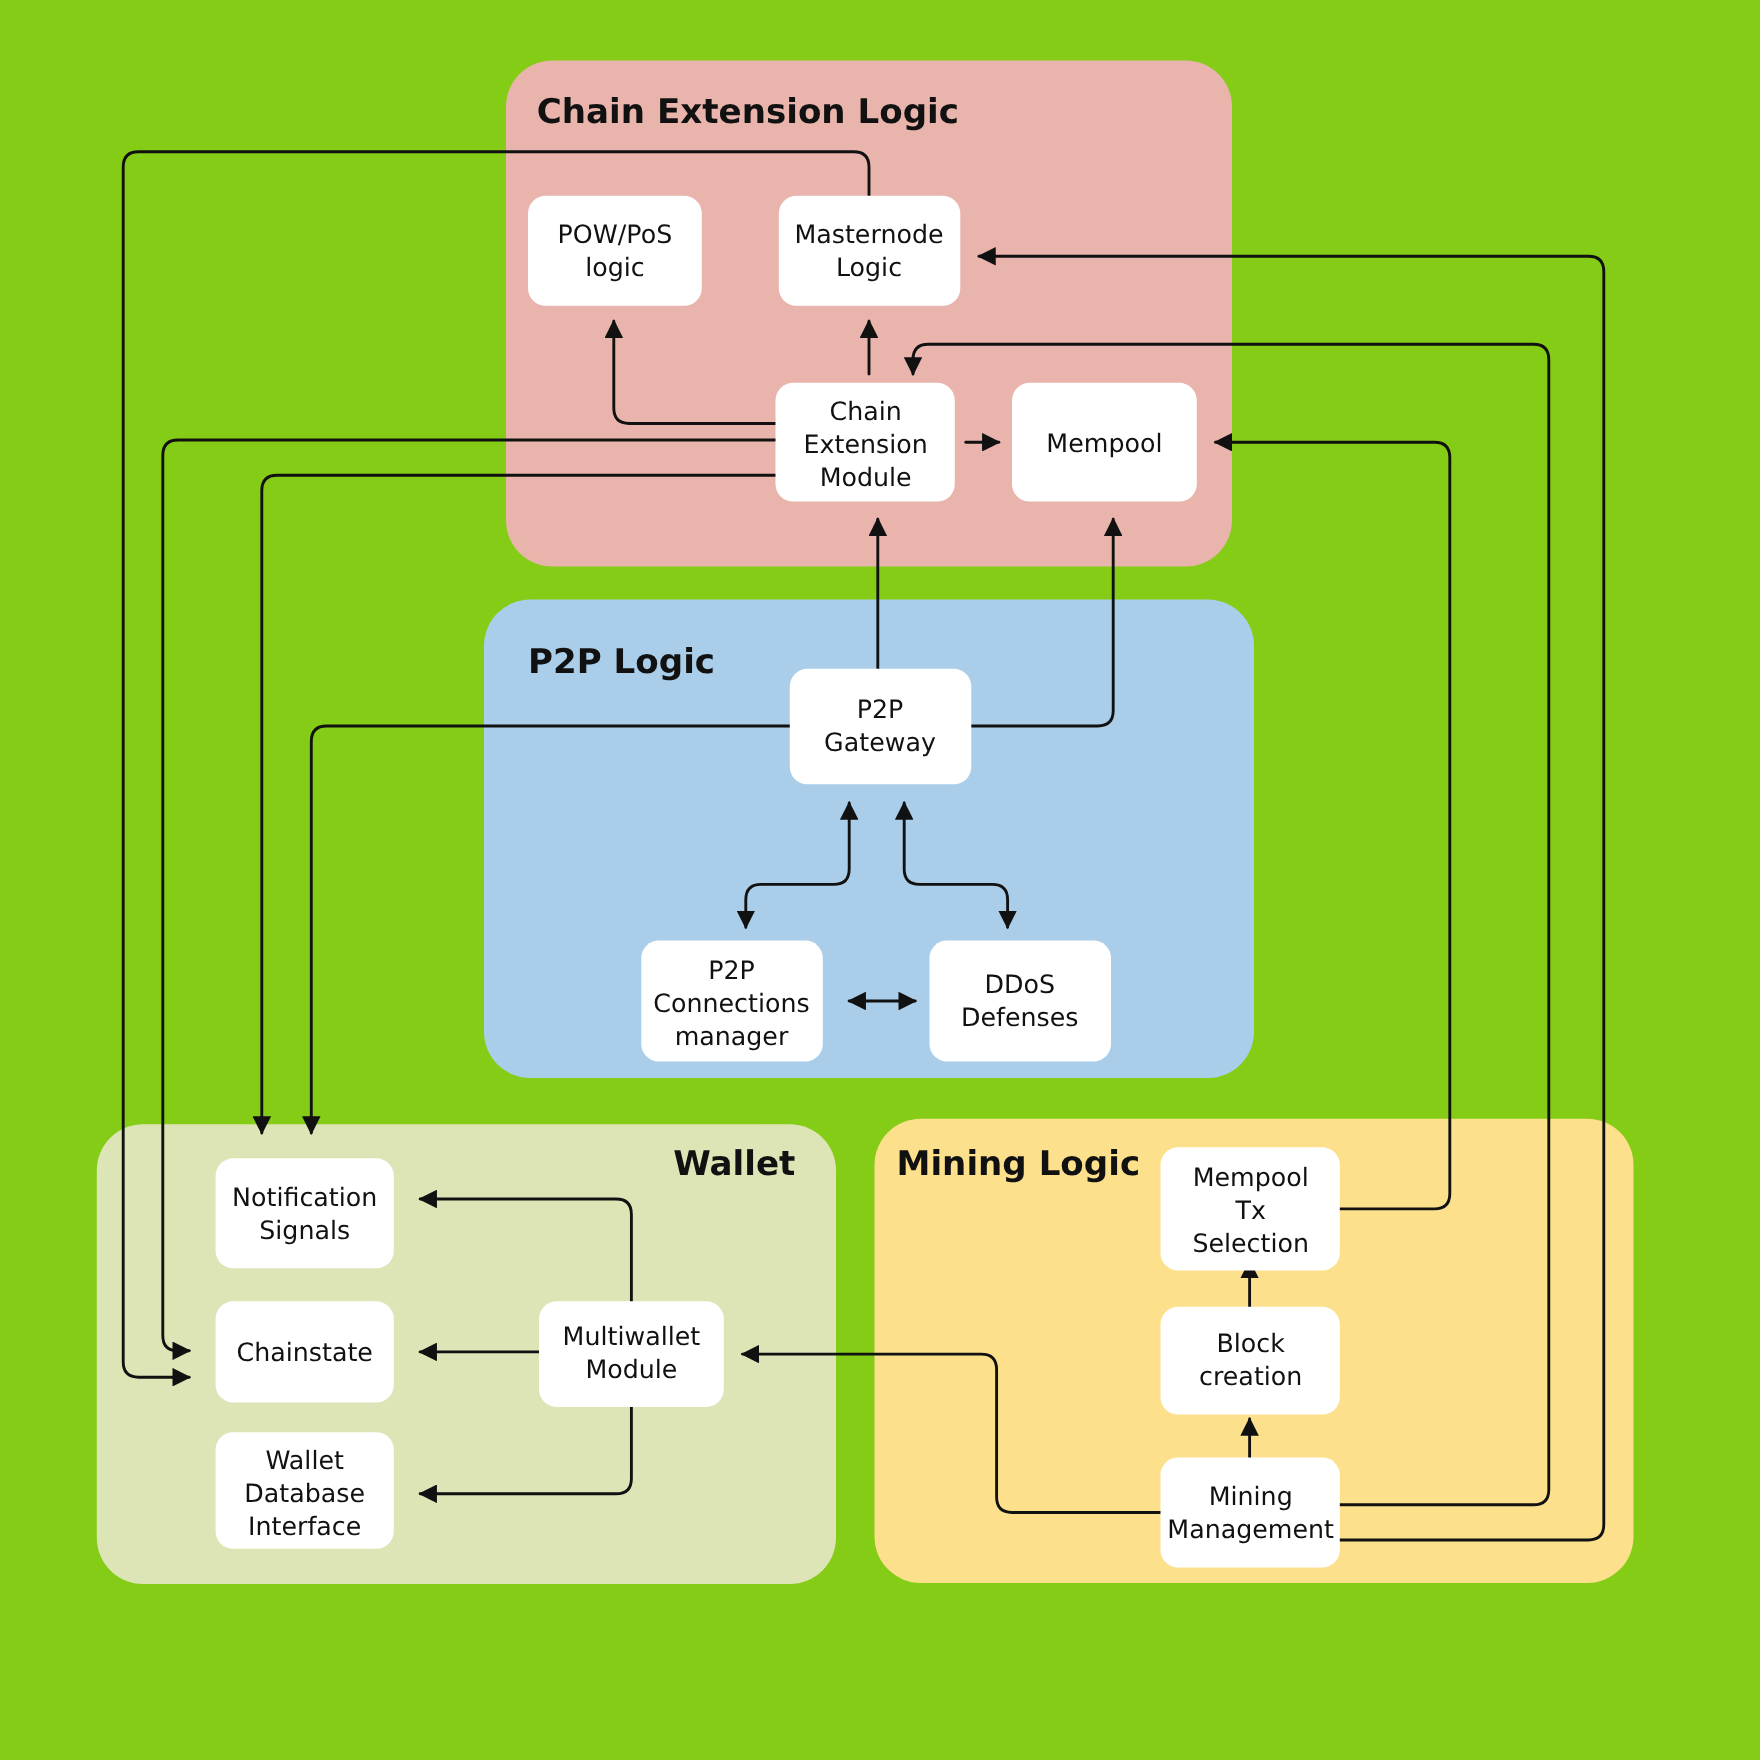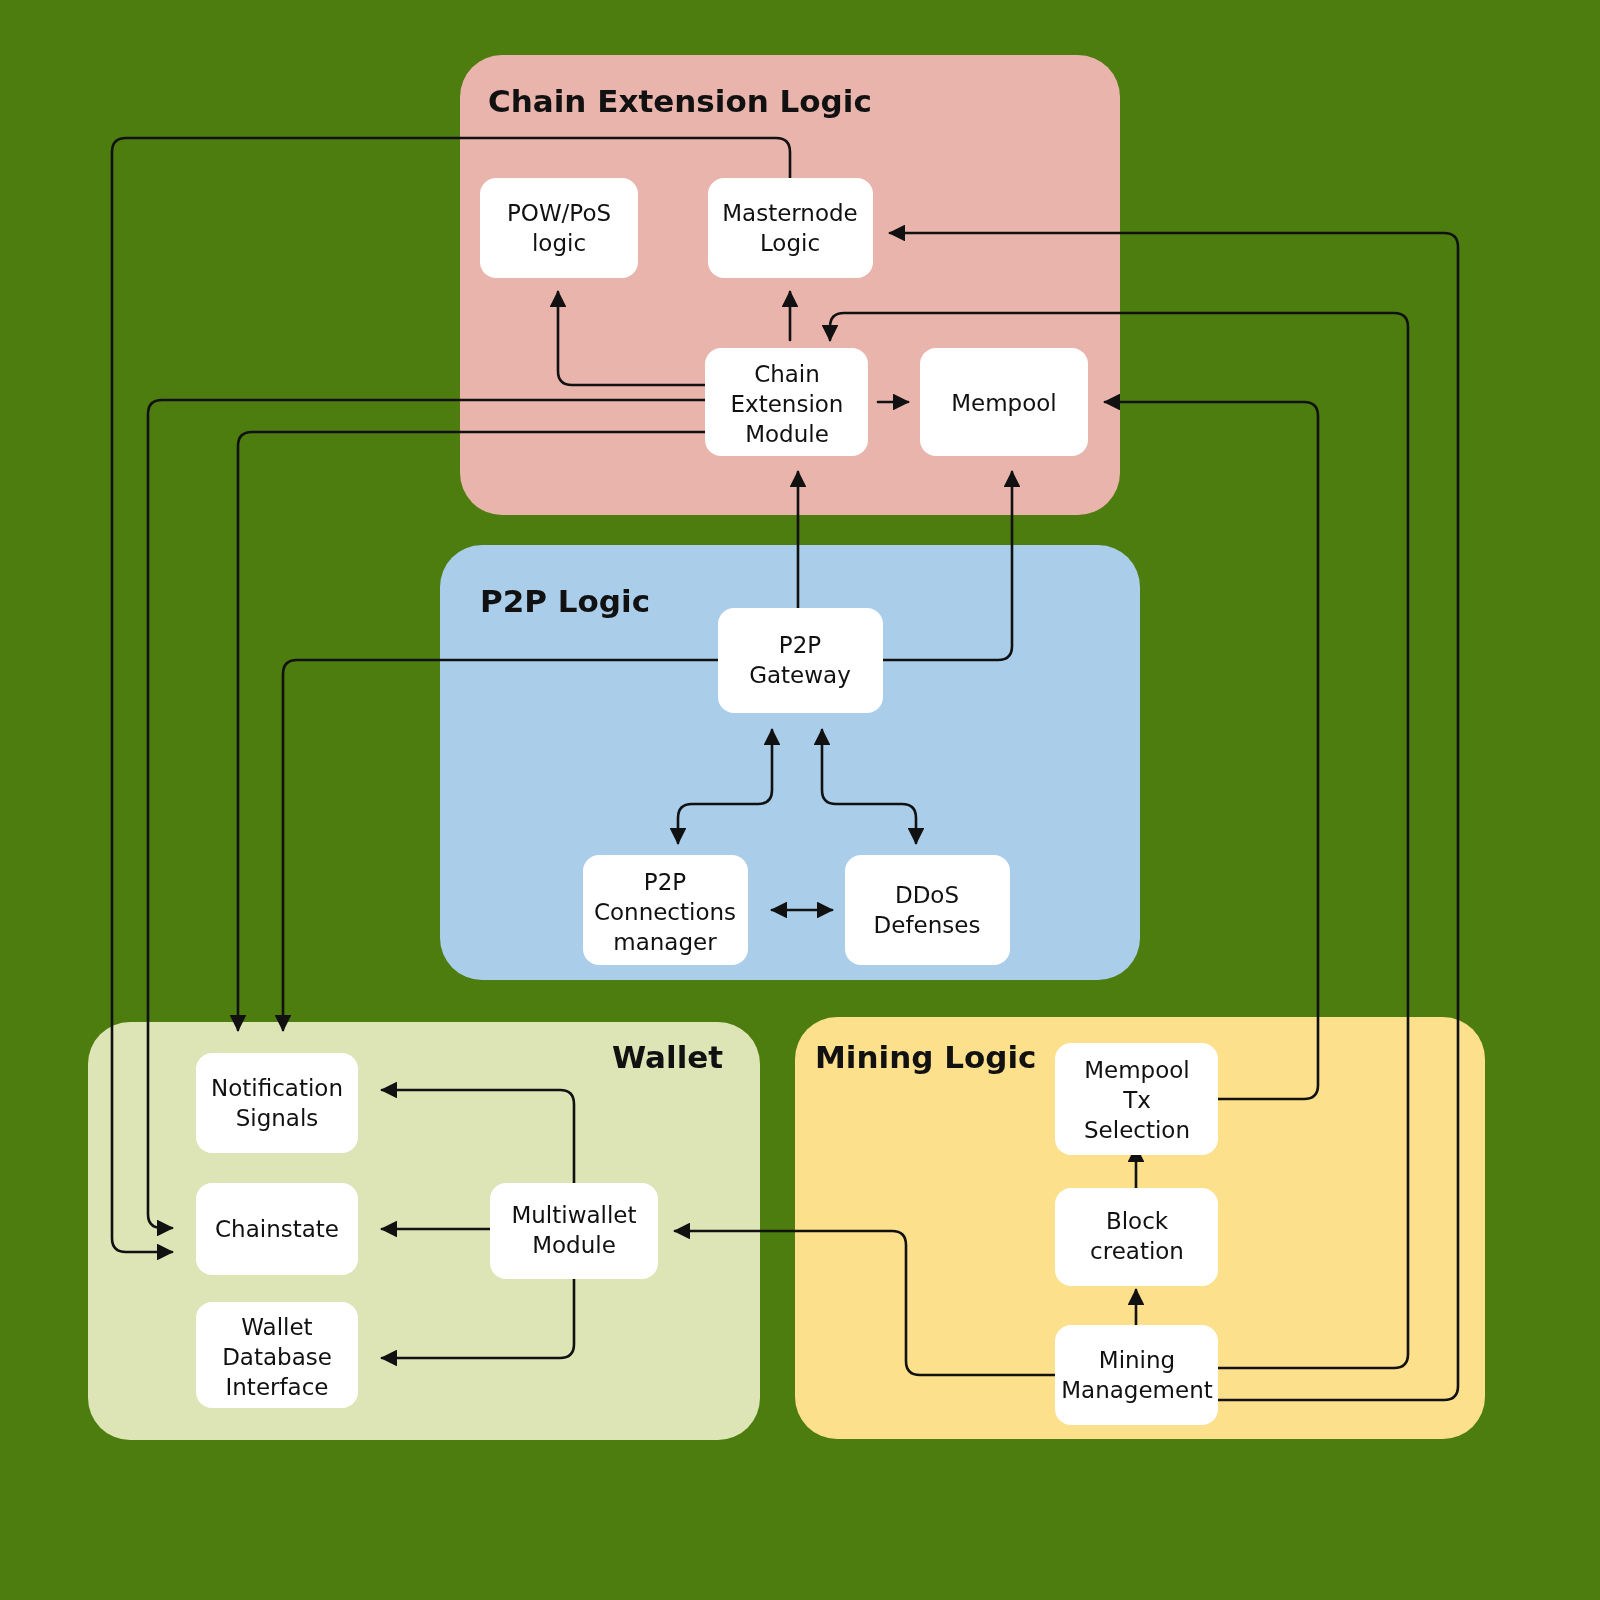--- a/index.html
+++ b/index.html
@@ -1,17 +1,17 @@
 <!DOCTYPE html>
 <html><head>
 <meta charset="utf-8">
 <style>
   html,body{margin:0;padding:0;background:#ffffff;}
   body{font-family:"DejaVu Sans",sans-serif;}
-  #stage{position:relative;width:1600px;height:1600px;background:#4d7c0f;overflow:hidden;text-align:right;}
+  #stage{position:relative;width:1600px;height:1600px;background:#84cc16;overflow:hidden;text-align:right;}
   #diagram{position:absolute;inset:0;width:1600px;height:1600px;}
   .grouplabel{font-family:"DejaVu Sans",sans-serif;font-weight:bold;font-size:31px;fill:#111111;}
   .nodelabel{font-family:"DejaVu Sans",sans-serif;font-weight:normal;font-size:23px;fill:#111111;}
   .nodebox{fill:#ffffff;}
   .conn-thin{fill:none;stroke:#111111;stroke-width:2.6;stroke-linecap:round;stroke-linejoin:round;}
 </style>
 </head>
 <body>
 
 <div id="stage">

